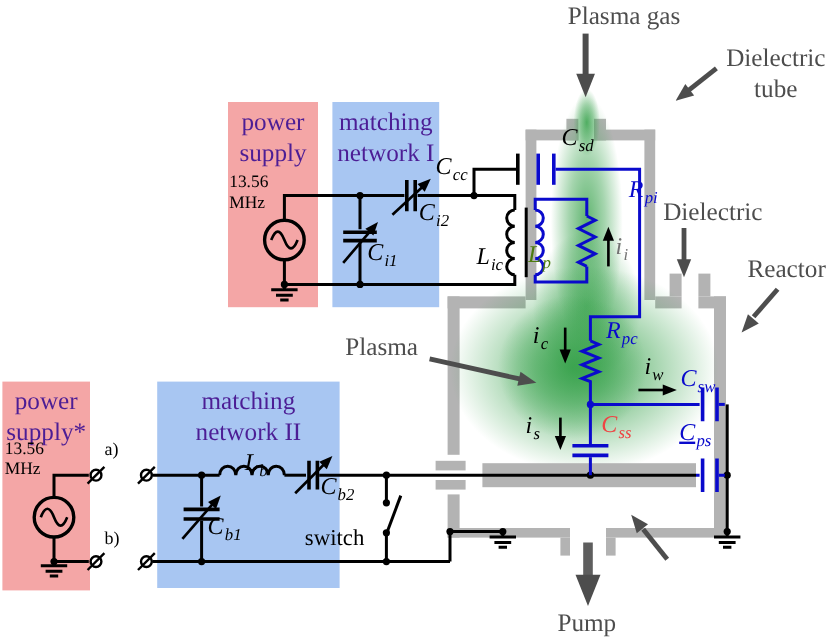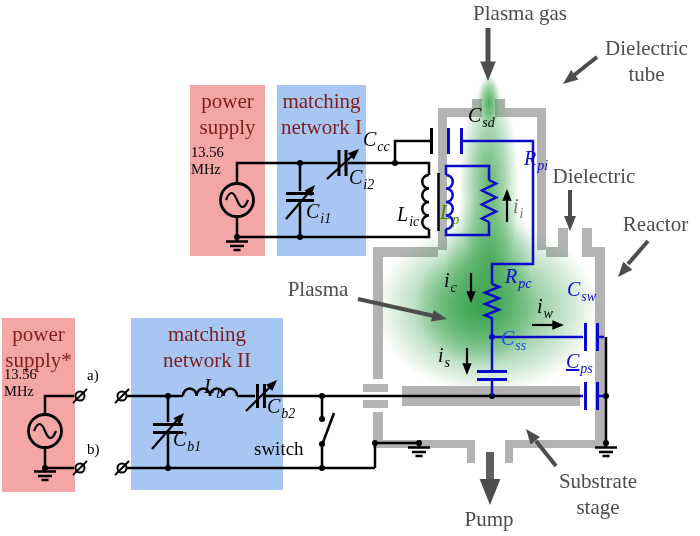--- a/index.html
+++ b/index.html
@@ -1,19 +1,19 @@
 <!DOCTYPE html>
 <html><head>
 <meta charset="utf-8">
 <style>
   html,body{margin:0;padding:0;background:#fff;}
   .canvas{position:relative;width:700px;height:536px;background:#fff;overflow:hidden;
           font-family:"Liberation Serif",serif;}
   .box{position:absolute;z-index:1;}
-  .box-title{width:100%;text-align:center;font-size:21px;line-height:26px;color:#7f1d1d;padding-top:3px;}
+  .box-title{width:100%;text-align:center;font-size:21px;line-height:26px;color:#4c1d95;padding-top:3px;}
   .freq{position:absolute;z-index:3;font-size:14.5px;line-height:17px;color:#000;}
   svg.schem{position:absolute;left:0;top:0;z-index:2;}
   .clabel{position:absolute;z-index:4;font-style:italic;font-size:20px;line-height:20px;
           font-family:"Liberation Serif",serif;white-space:nowrap;}
   .clabel sub{font-size:14px;line-height:10px;margin-left:1px;}
   .plain{position:absolute;z-index:4;font-size:19px;color:#000;white-space:nowrap;}
   .port{position:absolute;z-index:4;font-size:15px;color:#000;}
   .anno{position:absolute;z-index:4;color:#4d4d4d;font-size:21px;line-height:26px;
         text-align:center;white-space:nowrap;}
 </style>
@@ -224,39 +224,35 @@
   <div class="clabel" style="left:468px;top:105px;color:#000;"><span>C</span><sub>sd</sub></div>
   <div class="clabel" style="left:349px;top:167px;color:#000;"><span>C</span><sub>i2</sub></div>
   <div class="clabel" style="left:306px;top:201px;color:#000;"><span>C</span><sub>i1</sub></div>
   <div class="clabel" style="left:397px;top:204px;color:#000;"><span>L</span><sub>ic</sub></div>
   <div class="clabel" style="left:440px;top:202px;color:#4d7c0f;"><span>L</span><sub>p</sub></div>
   <div class="clabel" style="left:495px;top:148px;color:#0a0acc;margin-left:29px;"><span>R</span><sub>pi</sub></div>
   <div class="clabel" style="left:513px;top:196px;color:#737373;"><span>i</span><sub>i</sub></div>
   <div class="clabel" style="left:505px;top:266px;color:#0a0acc;"><span>R</span><sub>pc</sub></div>
   <div class="clabel" style="left:444px;top:270px;color:#000;"><span>i</span><sub>c</sub></div>
   <div class="clabel" style="left:537px;top:296px;color:#000;"><span>i</span><sub>w</sub></div>
-  <div class="clabel" style="left:567px;top:279px;color:#0a0acc;"><span>C</span><sub>sw</sub></div>
+  <div class="clabel" style="left:567px;top:306px;color:#0a0acc;"><span>C</span><sub>sw</sub></div>
   <div class="clabel" style="left:438px;top:345px;color:#000;"><span>i</span><sub>s</sub></div>
-  <div class="clabel" style="left:501px;top:328px;color:#1d4ed8;"><span>C</span><sub>ss</sub></div>
+  <div class="clabel" style="left:501px;top:344px;color:#ef4444;"><span>C</span><sub>ss</sub></div>
   <div class="clabel" style="left:566px;top:351px;color:#0a0acc;text-decoration:underline;"><span>C</span><sub>ps</sub></div>
   <div class="clabel" style="left:204px;top:376px;color:#000;"><span>L</span><sub>b</sub></div>
   <div class="clabel" style="left:267px;top:396px;color:#000;"><span>C</span><sub>b2</sub></div>
   <div class="clabel" style="left:173px;top:429px;color:#000;"><span>C</span><sub>b1</sub></div>
 
   <div class="port" style="left:87px;top:367px;">a)</div>
   <div class="port" style="left:87px;top:441px;">b)</div>
   <div class="plain" style="left:254px;top:438px;">switch</div>
 
   <div class="anno" style="left:430px;top:0px;width:180px;">Plasma gas</div>
   <div class="anno" style="left:595px;top:35px;width:103px;">
     <div>Dielectric</div>
     <div>tube</div>
   </div>
   <div class="anno" style="left:544px;top:163px;width:100px;">Dielectric</div>
   <div class="anno" style="left:611px;top:211px;width:89px;">Reactor</div>
   <div class="anno" style="left:281px;top:276px;width:74px;">Plasma</div>
   <div class="anno" style="left:454px;top:506px;width:70px;">Pump</div>
-  <div class="anno" style="left:548px;top:468px;width:100px;">
-    <div>Substrate</div>
-    <div>stage</div>
-  </div>
 
 </div>
 
 </body></html>

